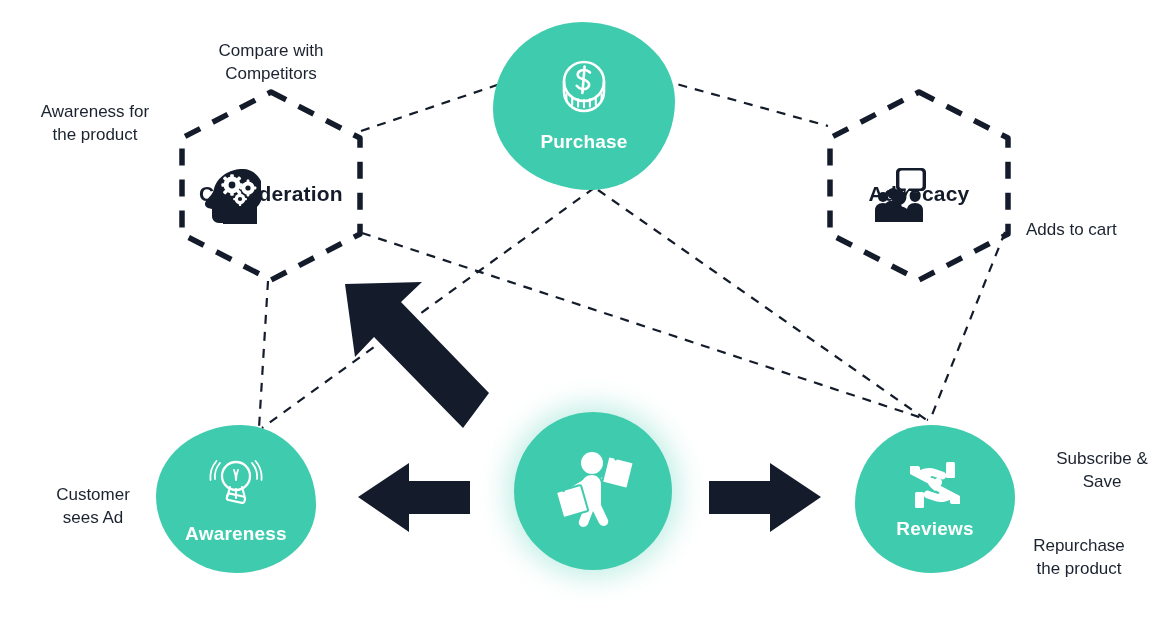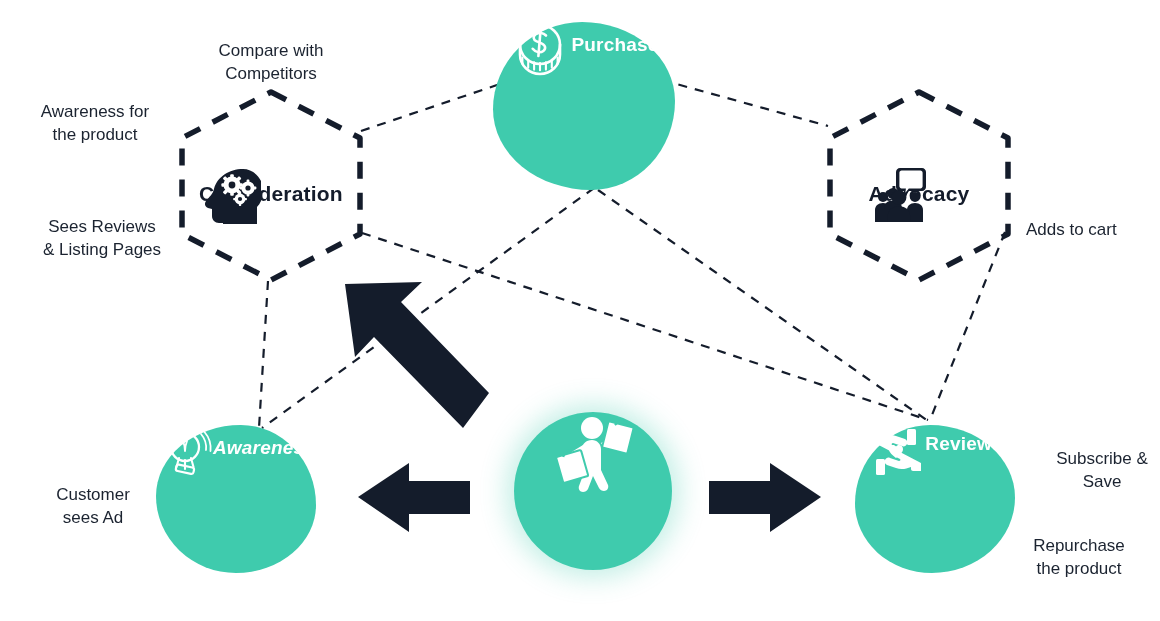--- a/index.html
+++ b/index.html
@@ -13,22 +13,22 @@
 
   
   #wires{position:absolute;left:0;top:0;width:1160px;height:621px;z-index:1;}
 
   
   .node{position:absolute;z-index:3;}
 
   .blob{
     position:absolute;
     background:#3fcbad;
-    display:flex;
-    align-items:flex-start;justify-content:center;
+    display:flex;flex-direction:column;
+    align-items:center;justify-content:center;
   }
   
   .blob.purchase{border-radius:49% 51% 46% 54% / 52% 47% 53% 48%;}
   .blob.awareness{border-radius:53% 47% 50% 50% / 48% 54% 46% 52%;}
   .blob.loyalty{border-radius:47% 53% 52% 48% / 53% 49% 51% 47%;}
   .blob.shopper{border-radius:50%;box-shadow:0 0 26px 8px rgba(63,203,173,.30);}
 
   .hex{
     position:absolute;
     display:flex;flex-direction:column;
@@ -179,21 +179,21 @@
   <div class="node" style="left:156px;top:425px;width:160px;height:148px;">
     <div class="blob awareness" style="left:0;top:0;width:160px;height:148px;">
       <svg class="icon" width="56" height="58" viewBox="0 0 56 58" style="margin-top:-1px;">
         <circle cx="28" cy="23" r="14" fill="none" stroke="#ffffff" stroke-width="2.3"></circle>
         <path d="M22 34 l-2.5 9 M28 36 l0 9 M34 34 l2.5 9" fill="none" stroke="#ffffff" stroke-width="2.1" stroke-linecap="round"></path>
         <path d="M26 17 q2 5 2 10 M30 17 q-2 5 -2 10" fill="none" stroke="#ffffff" stroke-width="1.9" stroke-linecap="round"></path>
         <rect x="19" y="42" width="18" height="6.5" rx="2.2" transform="rotate(12 28 45)" fill="none" stroke="#ffffff" stroke-width="2.2"></rect>
         <path d="M44 10 q6 7 5 16 M47.5 8 q7 8 6 19" fill="none" stroke="#ffffff" stroke-width="1.8" stroke-linecap="round"></path>
         <path d="M12 10 q-6 7 -5 16 M8.5 8 q-7 8 -6 19" fill="none" stroke="#ffffff" stroke-width="1.8" stroke-linecap="round"></path>
       </svg>
-      <div class="node-label label-light" style="margin-top:12px;font-style:italic;">Awareness</div>
+      <div class="node-label label-light" style="margin-top:12px;">Awareness</div>
     </div>
   </div>
 
   <div class="node" style="left:514px;top:412px;width:158px;height:158px;">
     <div class="blob shopper" style="left:0;top:0;width:158px;height:158px;">
       <svg class="icon" width="92" height="88" viewBox="0 0 92 88">
         <circle cx="45" cy="16" r="11" fill="#ffffff"></circle>
         <path fill="#ffffff" d="M45 28c-6 0-10 4-10 9v16c0 2 1 4 3 5l-6 16c-1 3 1 6 4 6 2 0 4-1 5-3l5-13 6 12c1 2 3 3 5 3 3 0 5-3 4-6l-7-15V37c0-5-4-9-9-9z"></path>
         <path fill="#ffffff" d="M36 33 L18 44 c-2 1-3 3-2 5 1 2 3 3 5 2 l17-10z"></path>
         <path fill="#ffffff" d="M54 31 L72 20 c2-1 4-1 5 1 1 2 1 4-1 5 L58 37z"></path>
@@ -221,22 +221,20 @@
       <div class="node-label label-light" style="margin-top:8px;">Reviews</div>
     </div>
   </div>
 
   <div class="caption c-center" style="left:193px;top:27px;width:156px;margin-top:13px;">Compare with
 Competitors</div>
 
   <div class="caption c-center" style="left:20px;top:101px;width:150px;">Awareness for
 the product</div>
 
-  <div class="caption c-center" style="left:18px;top:216px;width:168px;">Sees Reviews
-&amp; Listing Pages</div>
 
 
   <div class="caption c-left" style="left:1026px;top:219px;width:140px;">Adds to cart</div>
 
   <div class="caption c-center" style="left:28px;top:484px;width:130px;">Customer
 sees Ad</div>
 
   <div class="caption c-center" style="left:1032px;top:448px;width:140px;">Subscribe &amp;
 Save</div>
 

